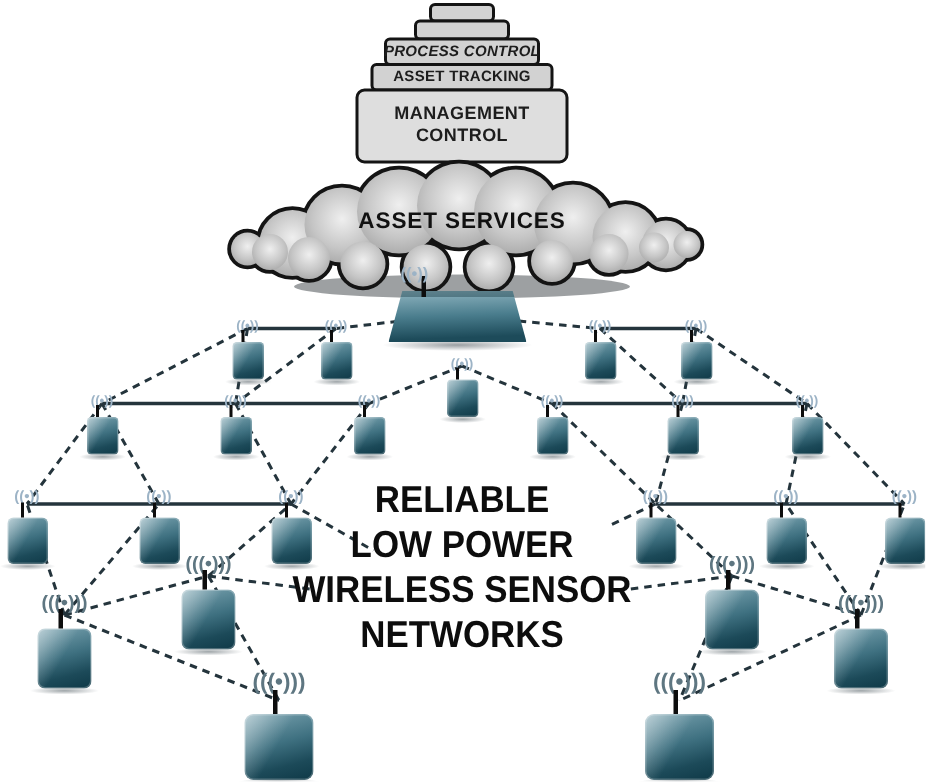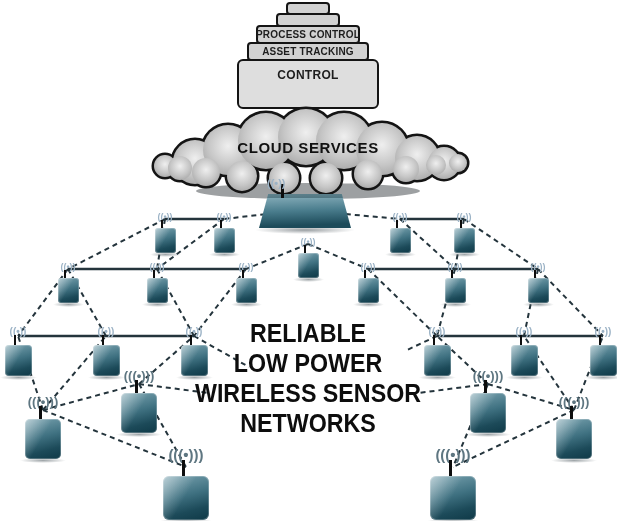--- a/index.html
+++ b/index.html
@@ -46,23 +46,24 @@
          transform:scaleX(.93);transform-origin:50% 0;letter-spacing:0;}
 </style>
 </head>
 <body>
 
 <div class="canvas">
 
   <div>
     <div class="slab" style="left:286px;top:2px;width:44px;height:13px;"></div>
     <div class="slab" style="left:276px;top:13px;width:64px;height:14px;"></div>
-    <div class="slab slab-text" style="left:256px;top:25px;width:104px;height:19px;">PROCESS CONTROL</div>
+    <div class="slab slab-text" style="left:256px;top:25px;width:104px;height:19px;font-style:italic;">PROCESS CONTROL</div>
     <div class="slab slab-text" style="left:247px;top:42px;width:122px;height:19px;">ASSET TRACKING</div>
     <div class="stack-block" style="left:237px;top:59px;width:142px;height:50px;">
+      <div>MANAGEMENT</div>
       <div>CONTROL</div>
     </div>
   </div>
 
   <svg class="layer" width="617" height="521" viewBox="0 0 617 521">
     <defs>
       <radialGradient id="cg" cx="50%" cy="42%" r="65%">
         <stop offset="0%" stop-color="#efefef"></stop>
         <stop offset="60%" stop-color="#c6c6c6"></stop>
         <stop offset="100%" stop-color="#a5a5a5"></stop>
@@ -85,21 +86,21 @@
         <circle cx="326" cy="178" r="15"></circle>
           <circle cx="368" cy="174" r="14"></circle>
         <circle cx="406" cy="169" r="13"></circle>
           <circle cx="436" cy="165" r="10"></circle>
       </g>
     </defs>
     <ellipse cx="308" cy="191" rx="112" ry="8" fill="rgba(60,66,70,.5)"></ellipse>
     <use href="#cloudPuffs" fill="url(#cg)" stroke="#141414" stroke-width="5"></use>
     <use href="#cloudPuffs" fill="url(#cg)" stroke="none"></use>
   </svg>
-  <div class="cloud-label">CLOUD SERVICES</div>
+  <div class="cloud-label">ASSET SERVICES</div>
 
   <svg id="edges-svg" class="layer" width="617" height="521" viewBox="0 0 617 521">
       <line x1="165" y1="219" x2="224" y2="219" class="edge solid"></line>
       <line x1="400" y1="219" x2="464" y2="219" class="edge solid"></line>
       <line x1="68" y1="269" x2="157" y2="269" class="edge solid"></line>
       <line x1="157" y1="269" x2="246" y2="269" class="edge solid"></line>
       <line x1="368" y1="269" x2="455" y2="269" class="edge solid"></line>
       <line x1="455" y1="269" x2="538" y2="269" class="edge solid"></line>
       <line x1="18" y1="336" x2="106" y2="336" class="edge solid"></line>
       <line x1="106" y1="336" x2="194" y2="336" class="edge solid"></line>

